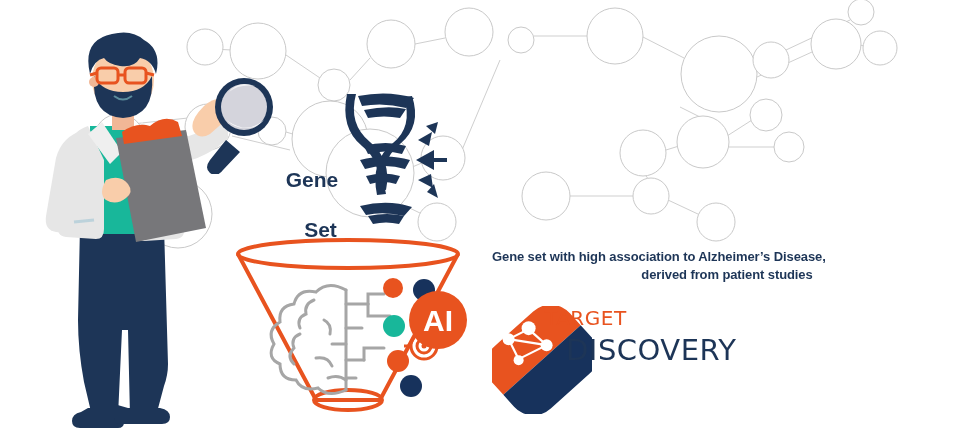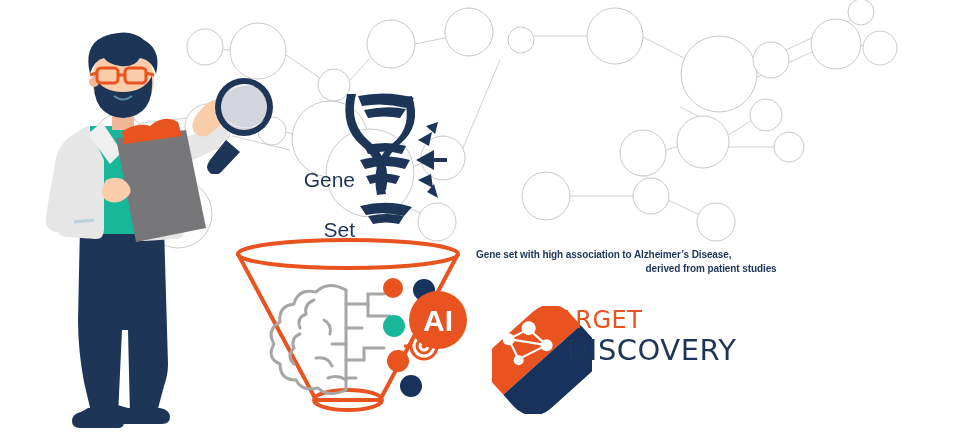--- a/index.html
+++ b/index.html
@@ -10,44 +10,44 @@
     overflow:hidden;
     position:relative;
   }
   #stage{position:relative;width:980px;height:436px;}
   #stage > *{position:absolute;}
 
   .layer{top:0;left:0;width:980px;height:436px;}
 
   
   .headline{
-    left:476px; top:248px; width:470px;
-    font-size:10px; font-weight:bold; line-height:1.42;
+    left:492px; top:248px; width:470px;
+    font-size:13px; font-weight:bold; line-height:1.42;
     color:#1d3557; letter-spacing:-0.1px;
   }
   .headline .l2{display:block;text-align:center;}
 
   
   .wordmark{left:545px; top:306px; width:260px; height:62px;}
   .wm-target{
     position:absolute; left:0; top:0;
-    font-size:24px; color:#e8531f; letter-spacing:0.5px;
+    font-size:20px; color:#e8531f; letter-spacing:0.5px;
     font-family:"DejaVu Sans", sans-serif; font-weight:400;
   }
   .wm-discovery{
     position:absolute; left:21px; top:27px;
     font-size:29px; color:#1d3557; letter-spacing:0.5px;
     font-family:"DejaVu Sans", sans-serif; font-weight:400;
   }
 
   
   .geneset-label{
     left:269px; top:169px; width:86px;
-    font-size:21px; font-weight:normal; color:#1d3557;
-    line-height:1.05; text-align:right;
+    font-size:21px; font-weight:bold; color:#1d3557;
+    line-height:1.05; text-align:center;
   }
   .geneset-label .gs2{display:block; padding-left:17px;margin-top:28px;}
 
   
   svg{display:block;}
 </style>
 </head>
 <body>
 
 <div id="stage">

